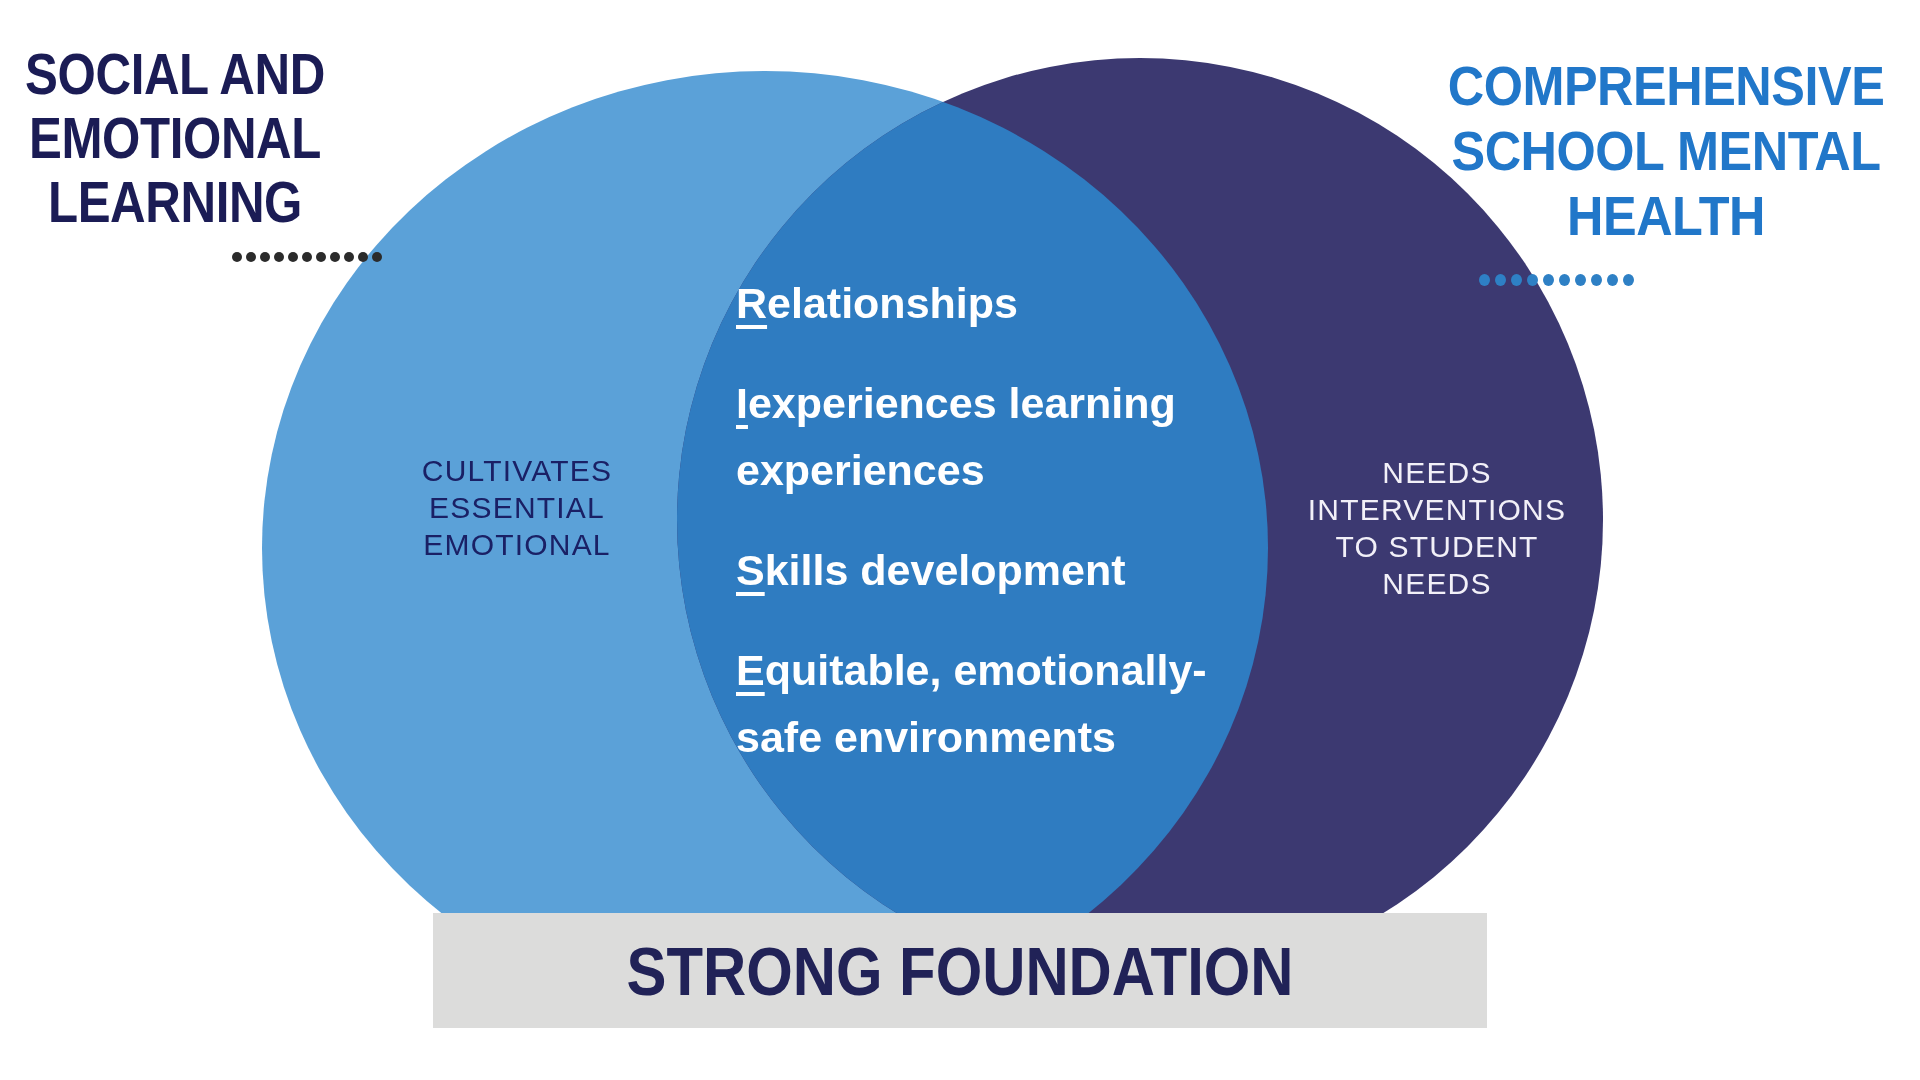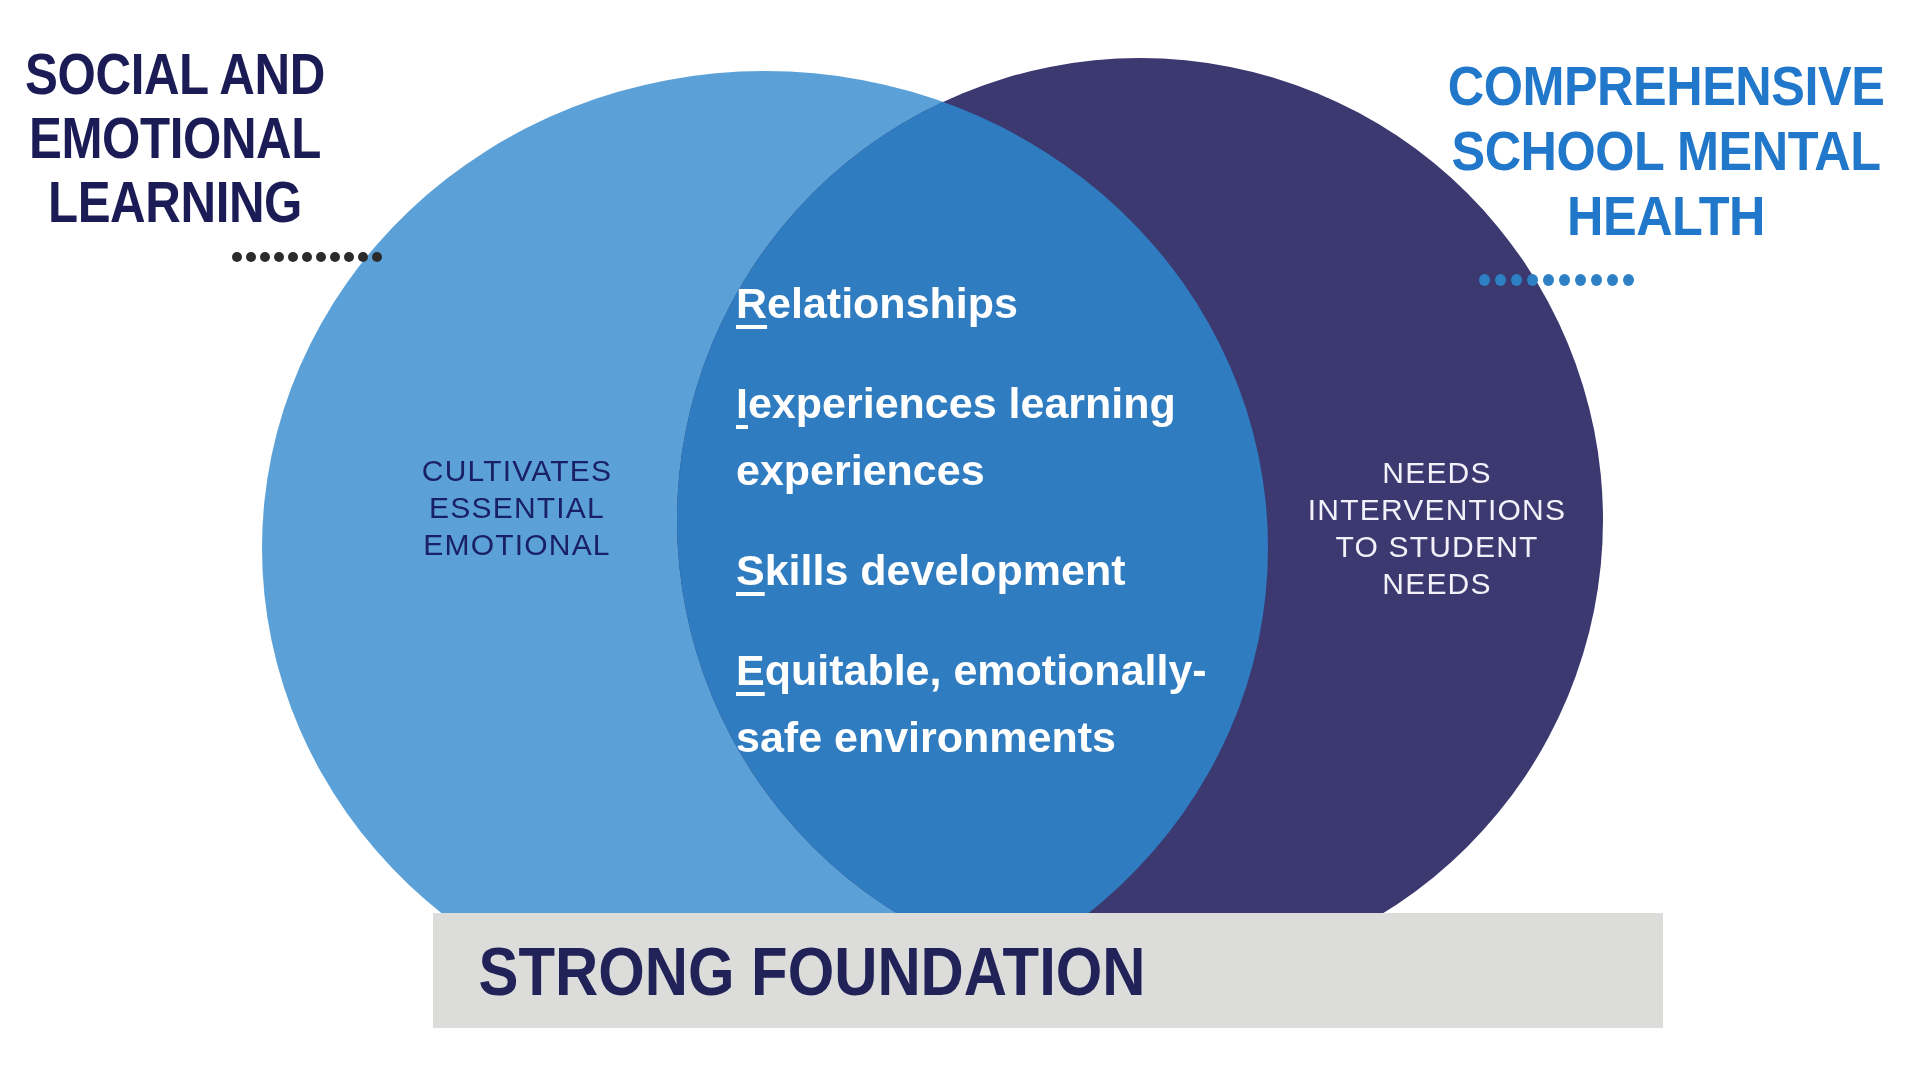--- a/index.html
+++ b/index.html
@@ -73,23 +73,23 @@
   .rise-item { line-height: 67px; margin-bottom: 33px; }
   .rise .fl {
     text-decoration: underline;
     text-decoration-thickness: 4px;
     text-underline-offset: 7px;
   }
 
   
   .bar {
     position: absolute;
-    left: 433px; top: 913px; width: 1230px; height: 115px;
+    left: 433px; top: 913px; width: 1054px; height: 115px;
     background: var(--bar_bg, #DCDCDB);
-    display: flex; align-items: center; justify-content: flex-start;
+    display: flex; align-items: center; justify-content: center;
   }
   .bar-text {
     font-size: 68px;
     font-weight: bold;
     letter-spacing: 0px;
     color: var(--bar_text, #212257);
     transform: scale(0.88, 1);
     transform-origin: 50% 50%;
     white-space: pre;
   }

